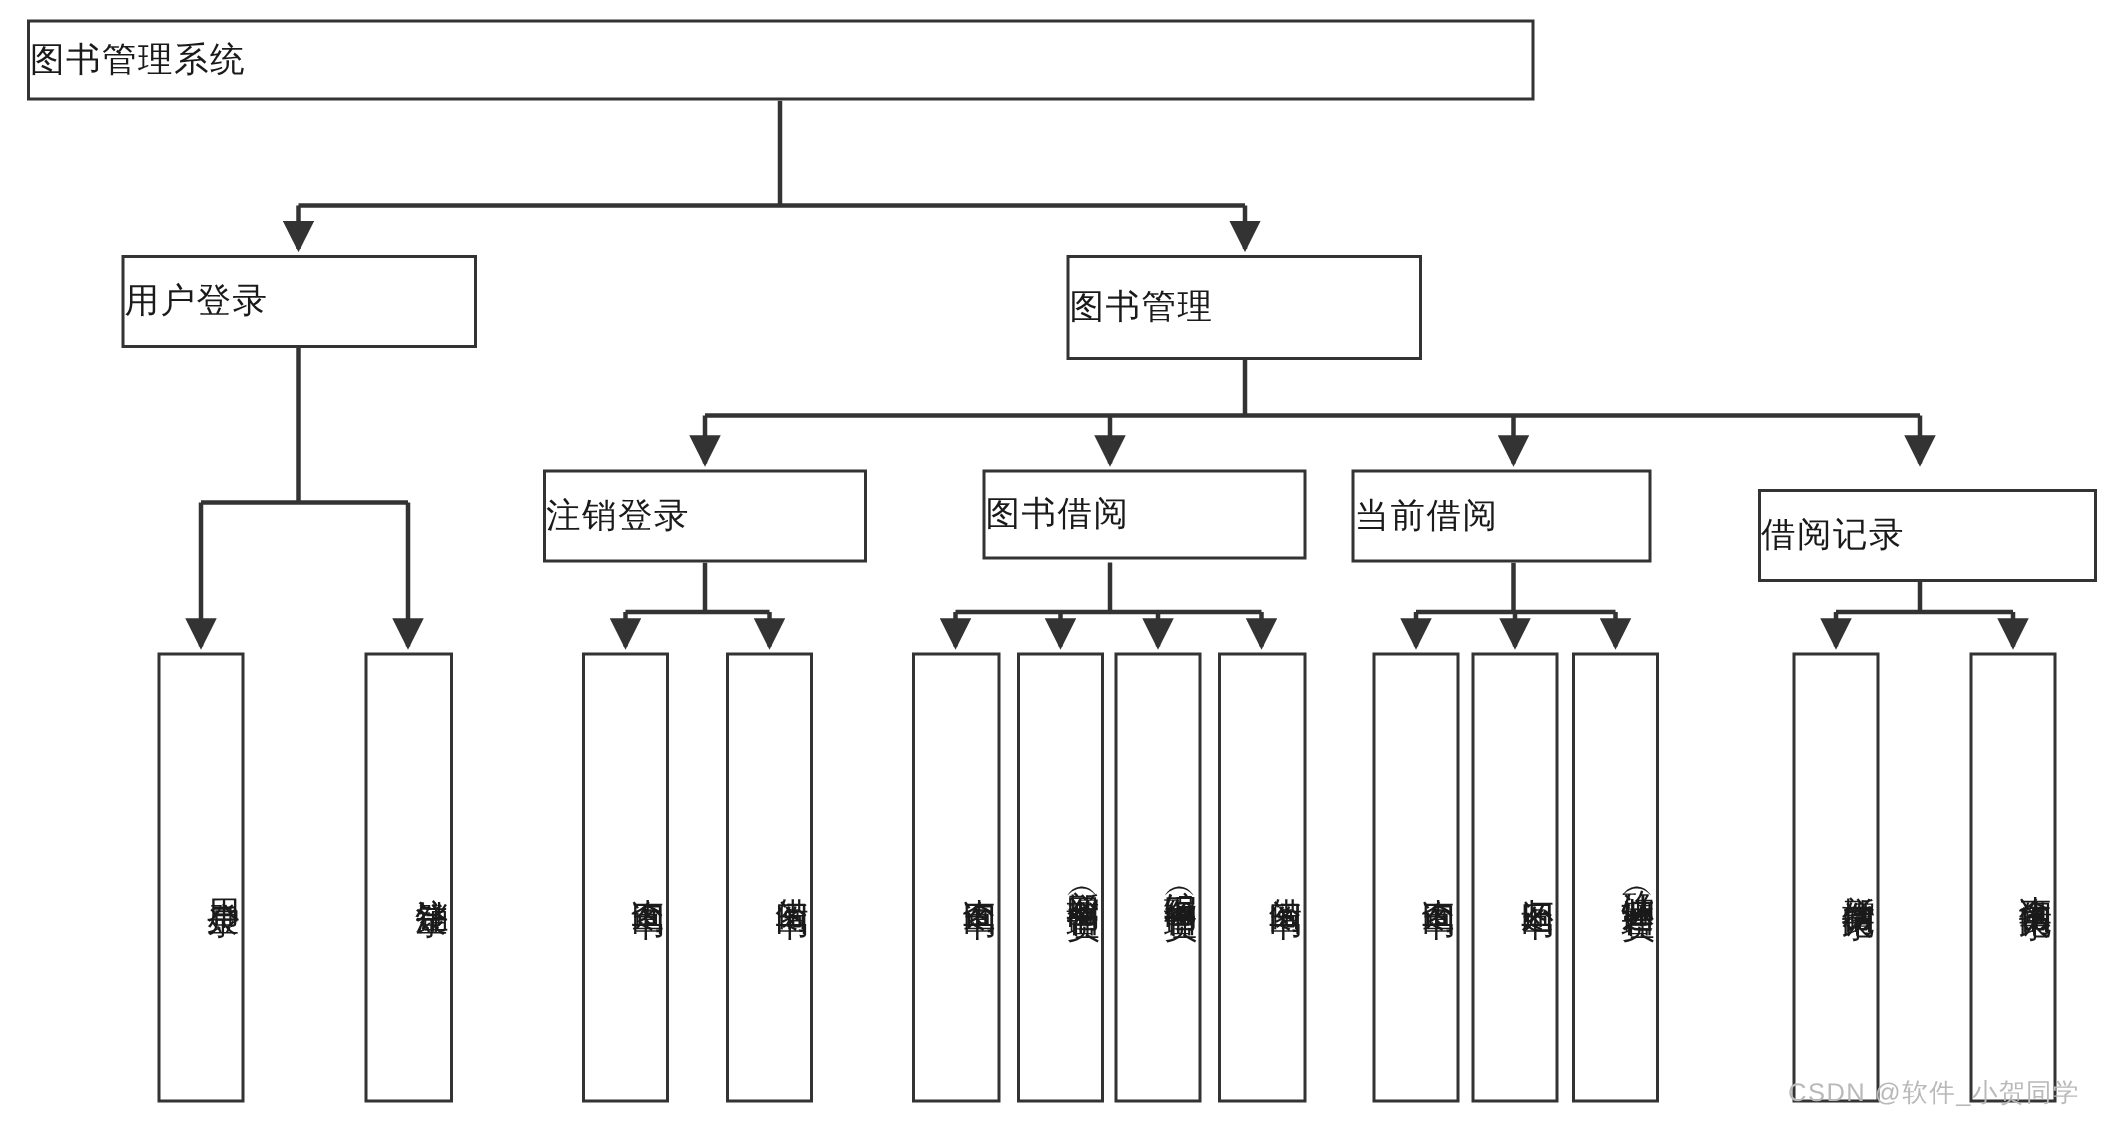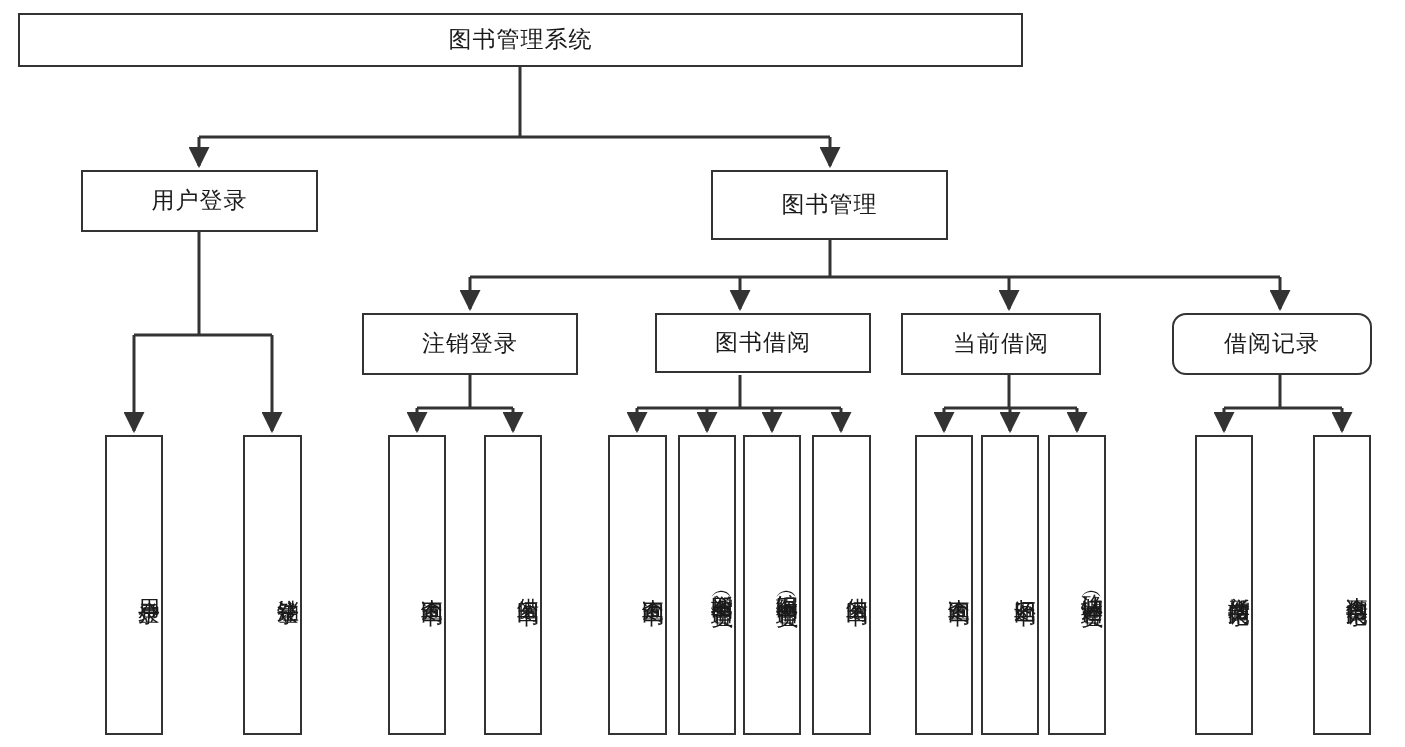--- a/index.html
+++ b/index.html
@@ -25,21 +25,20 @@
     height: 747px;
     pointer-events: none;
   }
   .node {
     position: absolute;
     box-sizing: border-box;
     background: #ffffff;
     border: 2.5px solid #333333;
     display: flex;
     align-items: center;
-    justify-content: center;
     color: #1a1a1a;
   }
   .node.horiz {
     font-size: 23px;
     letter-spacing: 1px;
     line-height: 1.2;
   }
   .node.vert {
     writing-mode: vertical-rl;
     text-orientation: upright;
@@ -134,21 +133,21 @@
 
   <div class="node horiz" id="n-l3-0" style="left: 362px; top: 313px; width: 216px; height: 62px;">
     <span>注销登录</span>
   </div>
   <div class="node horiz" id="n-l3-1" style="left: 655px; top: 313px; width: 216px; height: 60px;">
     <span>图书借阅</span>
   </div>
   <div class="node horiz" id="n-l3-2" style="left: 901px; top: 313px; width: 200px; height: 62px;">
     <span>当前借阅</span>
   </div>
-  <div class="node horiz" id="n-l3-3" style="left: 1172px; top: 313px; width: 200px; height: 62px; border-radius: 14px;">
+  <div class="node horiz" id="n-l3-3" style="left: 1172px; top: 326px; width: 226px; height: 62px;">
     <span>借阅记录</span>
   </div>
 
   <div class="node vert" id="n-lf-0" style="left: 105px; top: 435px; width: 58px; height: 300px;">
     <span>用户登录</span>
   </div>
   <div class="node vert" id="n-lf-1" style="left: 243px; top: 435px; width: 59px; height: 300px;">
     <span>注销登录</span>
   </div>
   <div class="node vert" id="n-lf-2" style="left: 388px; top: 435px; width: 58px; height: 300px;">
@@ -178,14 +177,15 @@
   <div class="node vert" id="n-lf-10" style="left: 1048px; top: 435px; width: 58px; height: 300px;">
     <span>确认归还（管理员）</span>
   </div>
   <div class="node vert" id="n-lf-11" style="left: 1195px; top: 435px; width: 58px; height: 300px;">
     <span>新增借阅记录</span>
   </div>
   <div class="node vert" id="n-lf-12" style="left: 1313px; top: 435px; width: 58px; height: 300px;">
     <span>查询借阅记录</span>
   </div>
 
+  <div class="watermark" style="left: 1192px; top: 717px; color: rgb(185, 185, 185);">CSDN @软件_小贺同学</div>
 
 </div>
 
 </body></html>

